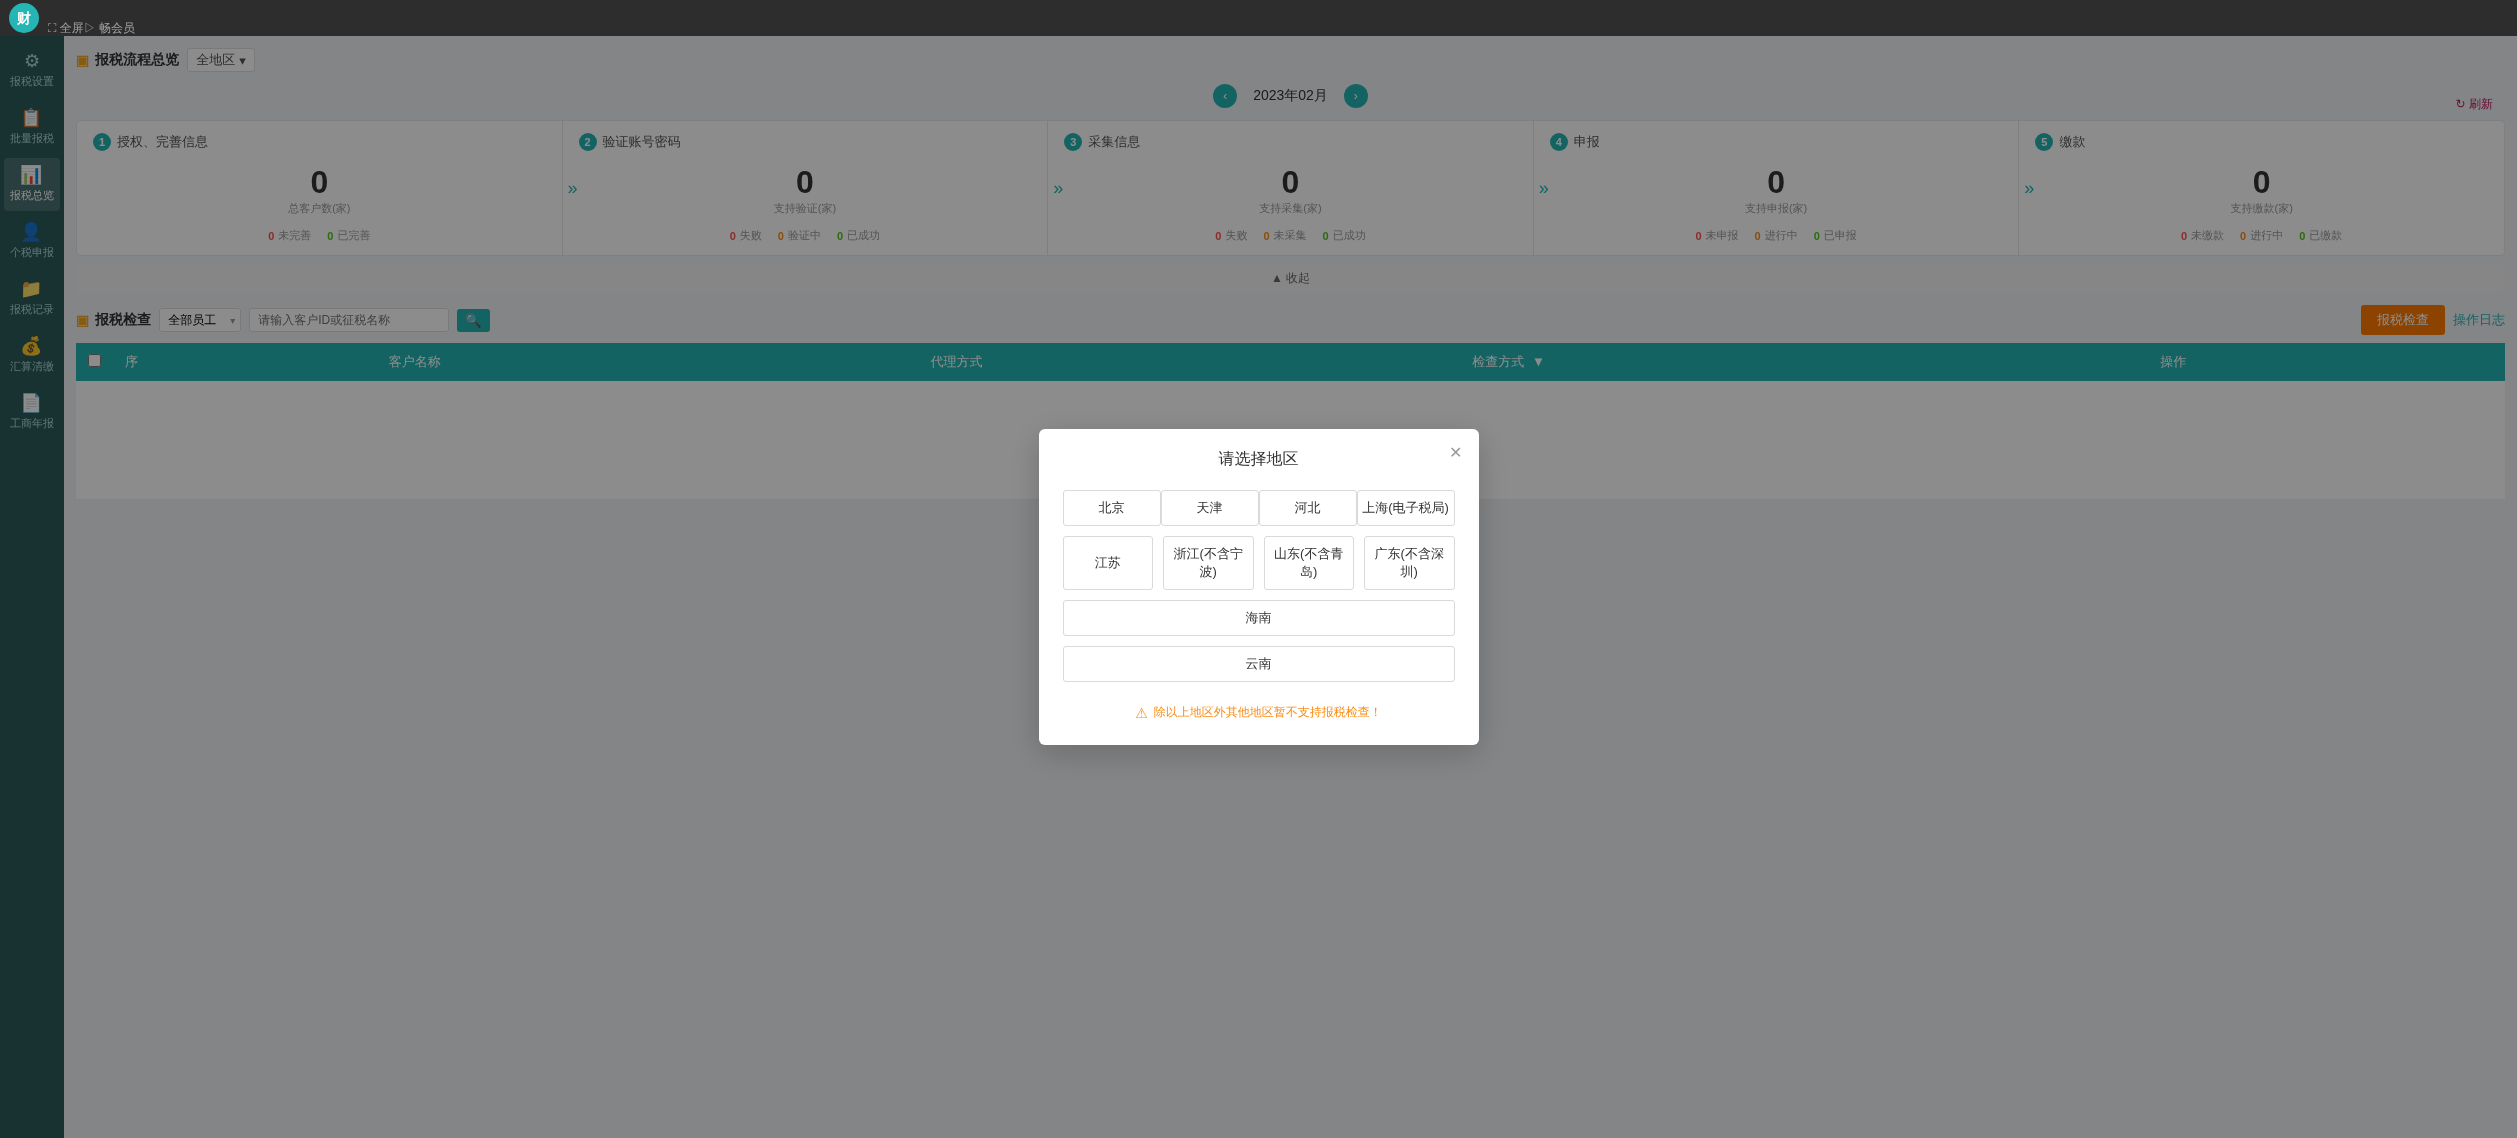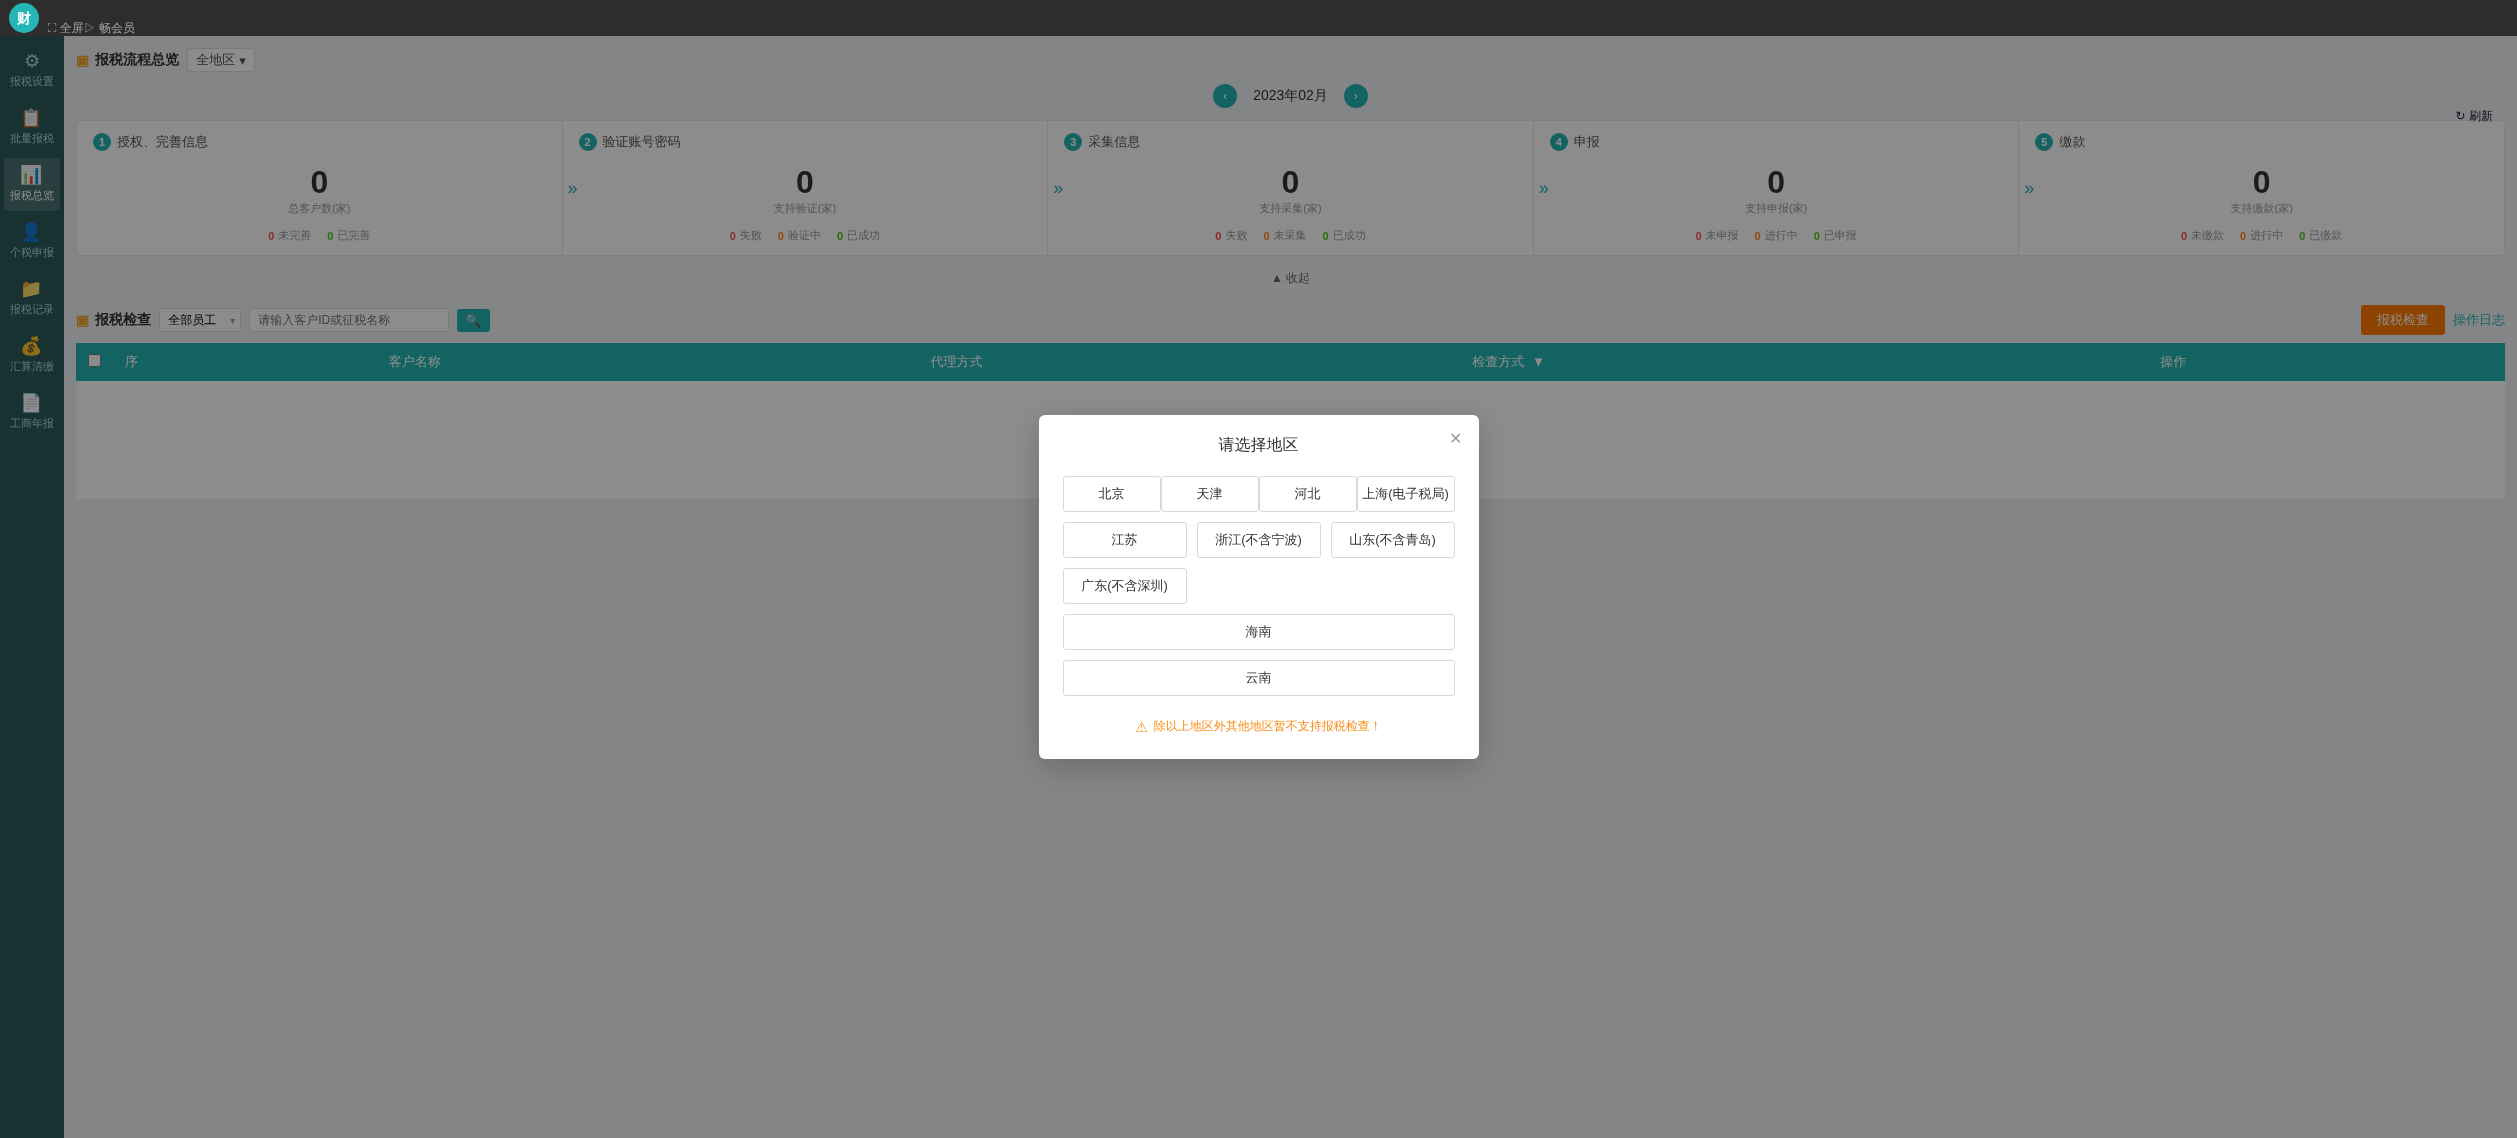--- a/index.html
+++ b/index.html
@@ -138,22 +138,22 @@
       cursor: pointer;
       display: flex;
       align-items: center;
       justify-content: center;
       font-size: 12px;
     }
     .date-nav-text { font-size: 14px; color: #333; font-weight: 500; }
     .refresh-btn {
       position: absolute;
       right: 12px;
-      top: 24px;
-      color: #0f172a;
+      top: 12px;
+      color: #be185d;
       cursor: pointer;
       font-size: 12px;
     }
 
     
     .flow-cards {
       display: flex;
       gap: 0;
       background: #fff;
       border-radius: 4px;
@@ -355,21 +355,21 @@
     .modal-body {
       padding: 8px 24px 16px;
     }
     .region-grid {
       display: grid;
       grid-template-columns: repeat(4, 1fr);
       margin-bottom: 10px;
     }
     .region-grid-row2 {
       display: grid;
-      grid-template-columns: repeat(3, 1fr);
+      grid-template-columns: repeat(4, 1fr);
       gap: 10px;
       margin-bottom: 10px;
     }
     .region-grid-row3 {
       display: flex;
       gap: 10px;
       justify-content: center;
       margin-bottom: 14px;
       flex-direction: column;
     }

